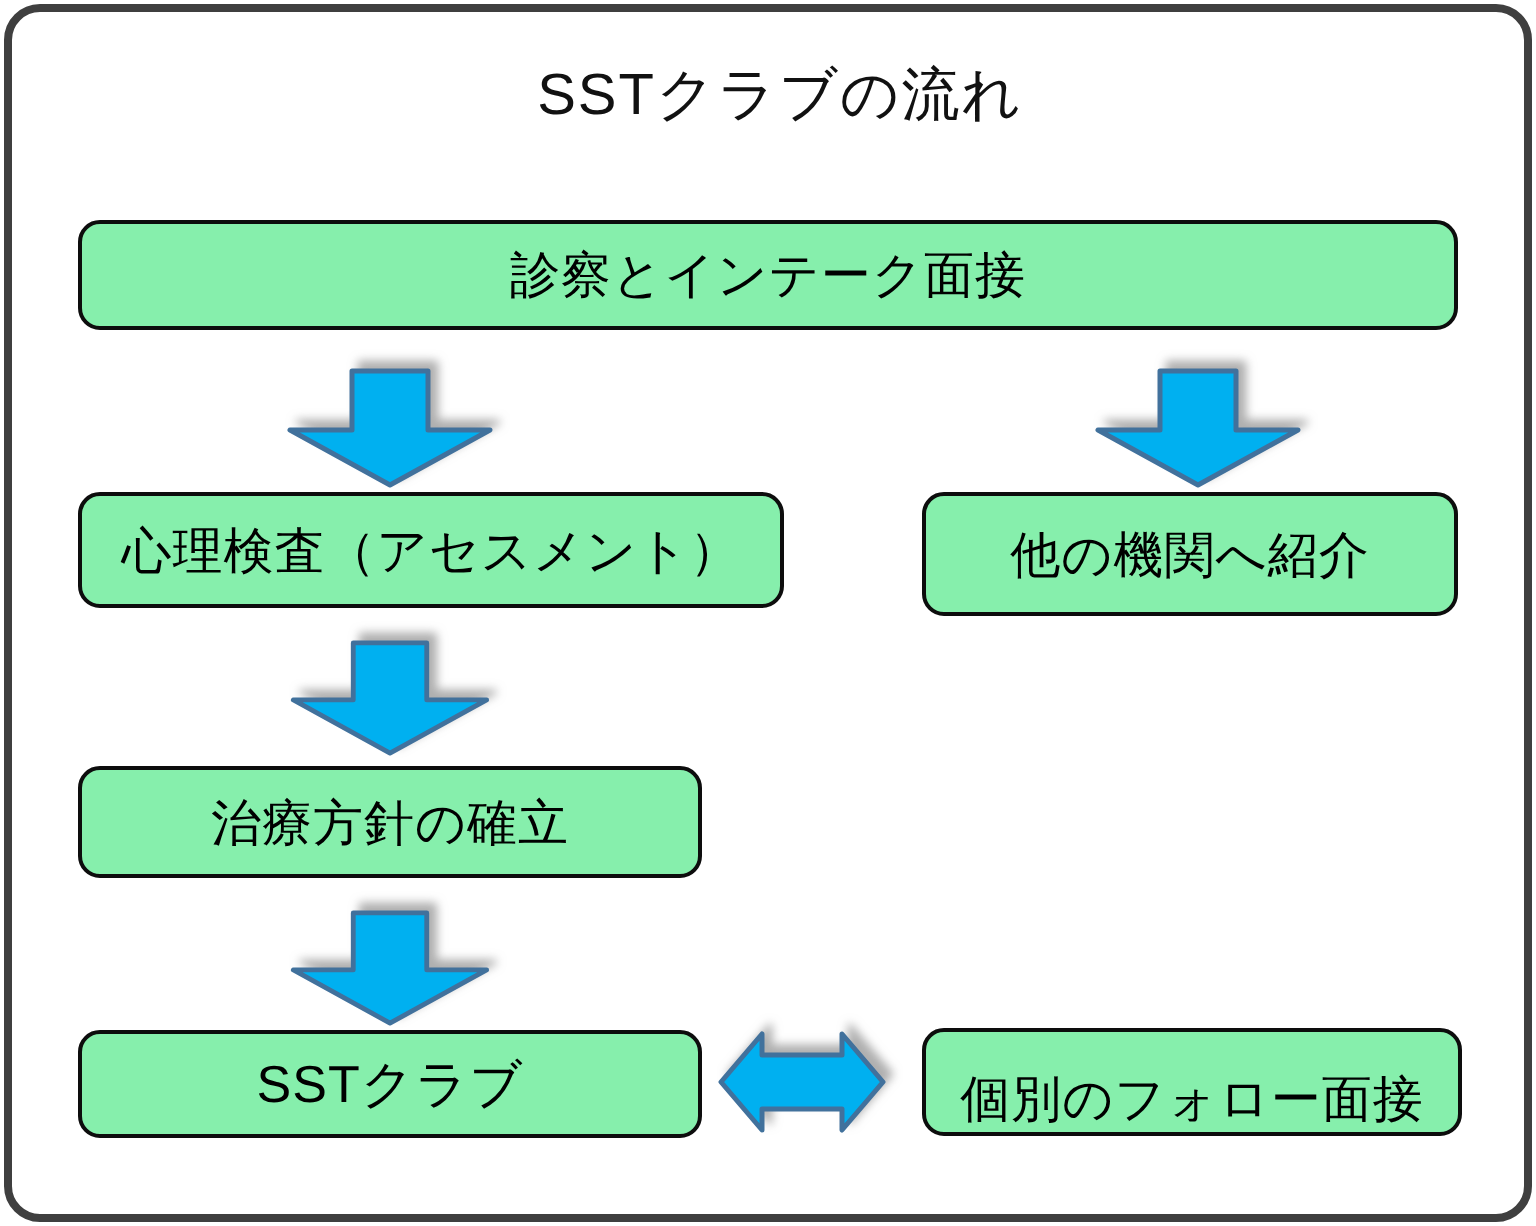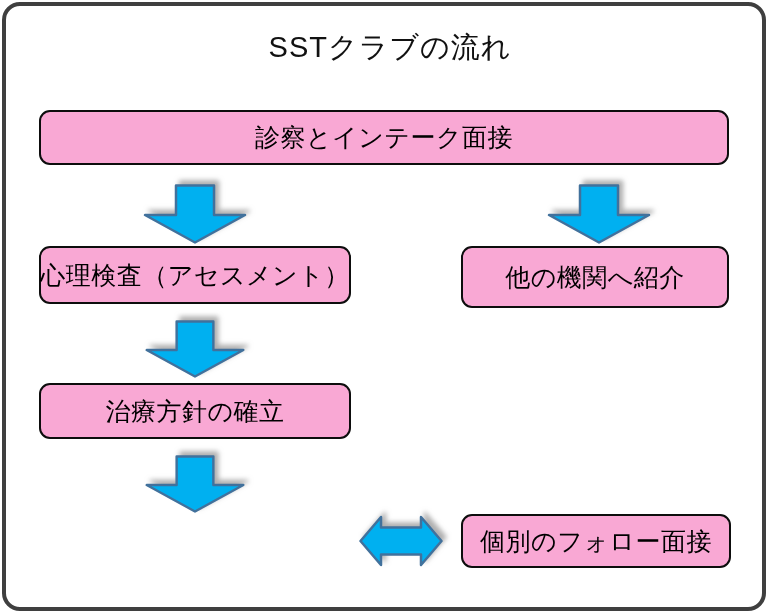--- a/index.html
+++ b/index.html
@@ -10,30 +10,30 @@
   }
   .frame{
     position:absolute;left:2px;top:2px;right:2px;bottom:2px;
     border:4px solid #3f3f3f;border-radius:18px;background:#ffffff;
   }
   .title{
     position:absolute;left:0;top:22px;width:768px;text-align:center;
     font-size:29px;letter-spacing:1px;color:#111;
   }
   .node{
-    position:absolute;border:2.5px solid #0d0d0d;border-radius:11px;background:#f9a8d4;
+    position:absolute;border:2.5px solid #0d0d0d;border-radius:11px;background:#86efac;
     display:flex;align-items:center;justify-content:center;
     font-size:25px;letter-spacing:0.5px;white-space:nowrap;box-sizing:border-box;
   }
   .node-intake    {left:33px;  top:104px; width:690px; height:55px;}
-  .node-assessment{left:33px;  top:240px; width:312px; height:58px;}
+  .node-assessment{left:33px;  top:240px; width:353px; height:58px;}
   .node-referral  {left:455px; top:240px; width:268px; height:62px;}
   .node-policy    {left:33px;  top:377px; width:312px; height:56px;}
   .node-sst       {left:33px;  top:509px; width:312px; height:54px; font-size:26px;}
-  .node-followup  {left:455px; top:508px; width:270px; height:54px;}
+  .node-followup  {left:455px; top:508px; width:270px; height:54px;align-items:flex-end;}
   .arrow{
     position:absolute;
     filter:drop-shadow(4px -4px 2.5px rgba(110,110,110,0.55));
   }
   .arrow-1{left:137px; top:178px;}
   .arrow-2{left:541px; top:178px;}
   .arrow-3{left:137px; top:314px;}
   .arrow-4{left:137px; top:449px;}
   .arrow-h{left:353px; top:508px;}
 </style>
@@ -69,20 +69,23 @@
   </svg>
 
   <div class="node node-policy">
     <span>治療方針の確立</span>
   </div>
 
   <svg class="arrow arrow-4" width="104" height="58" viewBox="0 0 104 60">
     <polygon points="33,1.5 71,1.5 71,31 102,31 52,58.5 2,31 33,31" stroke-width="2.5" stroke-linejoin="round" fill="#00B0F0" stroke="#41719C"></polygon>
   </svg>
 
+  <div class="node node-sst">
+    <span>SSTクラブ</span>
+  </div>
 
   <svg class="arrow arrow-h" width="84" height="54" viewBox="0 0 84 54">
     <polygon points="1.5,27 22,3 22,13.5 62,13.5 62,3 82.5,27 62,51 62,40.5 22,40.5 22,51" stroke-width="2.5" stroke-linejoin="round" fill="#00B0F0" stroke="#41719C"></polygon>
   </svg>
 
   <div class="node node-followup">
     <span>個別のフォロー面接</span>
   </div>
 
 </div>

